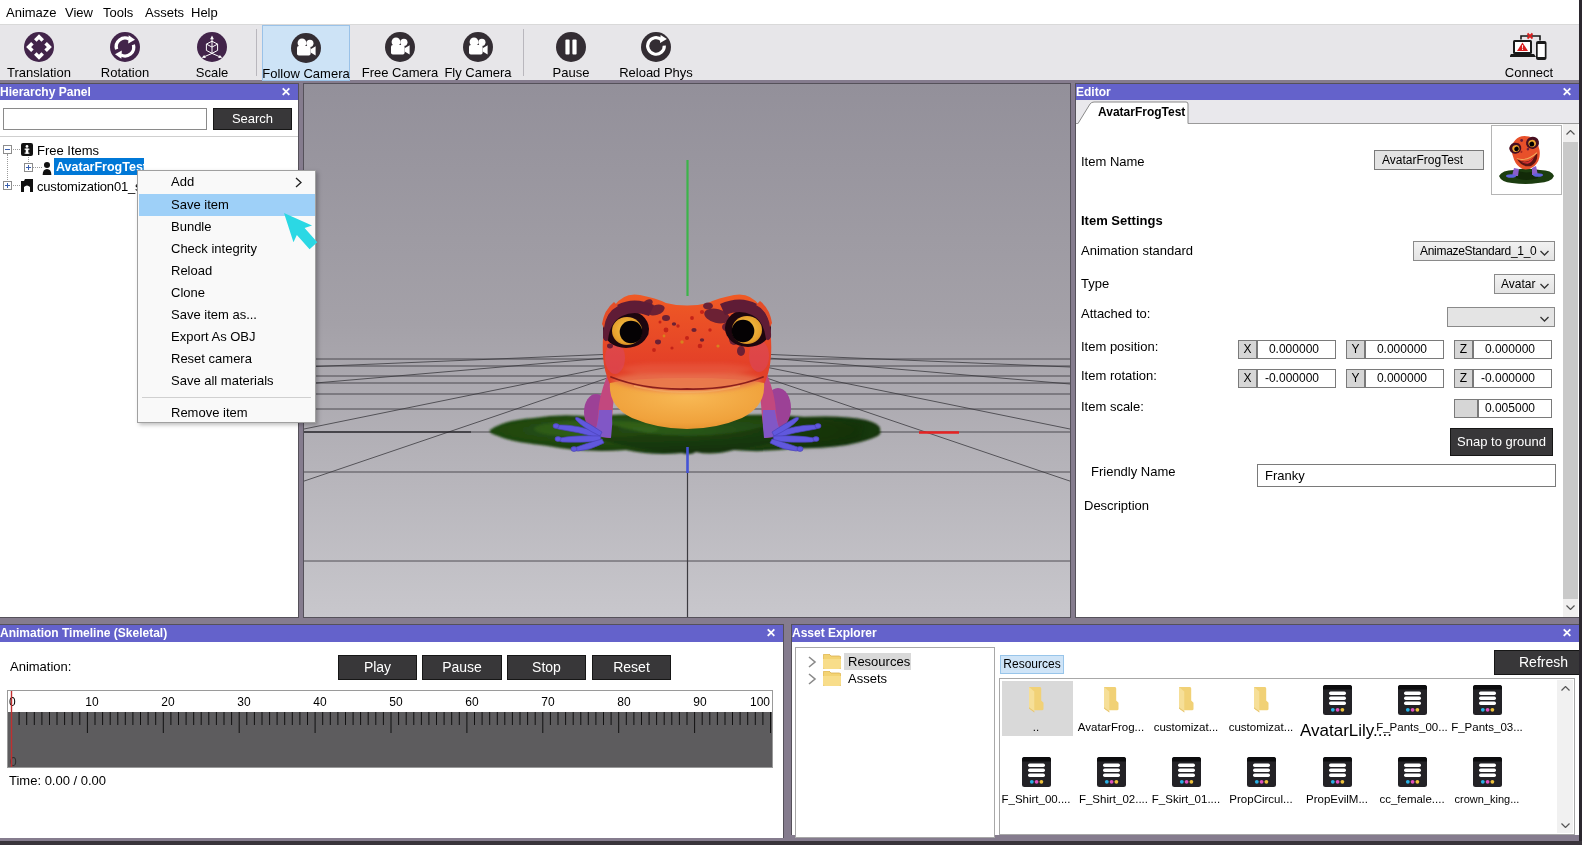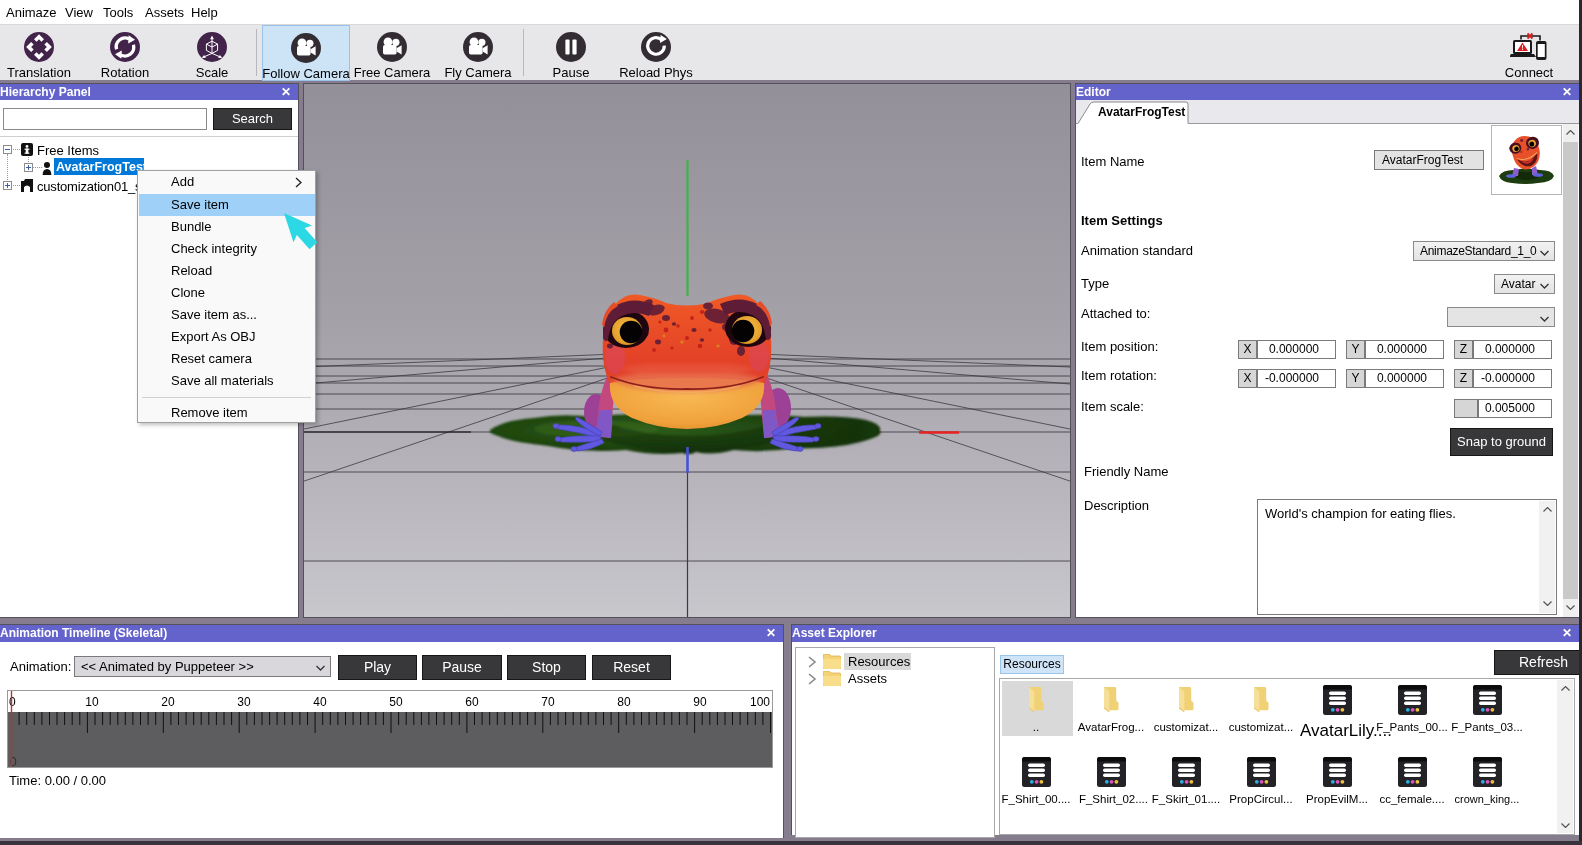--- a/index.html
+++ b/index.html
@@ -119,21 +119,21 @@
     <div class="tbtn tsel" style="left:262px;width:88px">
         <svg width="30" height="30" class="cam">
           <circle cx="15" cy="15" r="15" fill="#332d33"></circle>
 <circle cx="11" cy="9.9" r="4.4" fill="#fff"></circle>
 <circle cx="18.9" cy="10.3" r="3.6" fill="#fff"></circle>
 <rect x="6" y="12.9" width="13.6" height="9.6" rx="1.8" fill="#fff"></rect>
 <path d="M19.6 16.2 L24.6 13.2 L24.6 22.6 L19.6 19.6 Z" fill="#fff"></path>
         </svg>
         <div class="lbl">Follow Camera</div>
       </div>
-    <div class="tbtn" style="left:352px;width:80px">
+    <div class="tbtn" style="left:360px;width:80px">
         <svg width="30" height="30" class="cam">
           <circle cx="15" cy="15" r="15" fill="#332d33"></circle>
 <circle cx="11" cy="9.9" r="4.4" fill="#fff"></circle>
 <circle cx="18.9" cy="10.3" r="3.6" fill="#fff"></circle>
 <rect x="6" y="12.9" width="13.6" height="9.6" rx="1.8" fill="#fff"></rect>
 <path d="M19.6 16.2 L24.6 13.2 L24.6 22.6 L19.6 19.6 Z" fill="#fff"></path>
         </svg>
         <div class="lbl">Free Camera</div>
       </div>
     <div class="tbtn" style="left:440px;width:76px">
@@ -457,59 +457,40 @@
     <div class="ebox eval" style="left:397px;top:256px;width:79px;height:19px">0.000000</div>
     <div class="exyz abs" style="left:162px;top:285px;width:19px;height:19px;line-height:17px">X</div>
     <div class="ebox eval" style="left:181px;top:285px;width:79px;height:19px">-0.000000</div>
     <div class="exyz abs" style="left:270px;top:285px;width:19px;height:19px;line-height:17px">Y</div>
     <div class="ebox eval" style="left:289px;top:285px;width:79px;height:19px">0.000000</div>
     <div class="exyz abs" style="left:378px;top:285px;width:19px;height:19px;line-height:17px">Z</div>
     <div class="ebox eval" style="left:397px;top:285px;width:79px;height:19px">-0.000000</div>
     <div class="exyz abs" style="left:378px;top:315px;width:24px;height:19px"></div>
     <div class="ebox eval" style="left:402px;top:315px;width:74px;height:19px">0.005000</div>
     <div class="dbtn abs" style="left:374px;top:344px;width:103px;height:28px;line-height:26px">Snap to ground</div>
-    <div class="elabel" style="left:8px;top:380px">Friendly Name</div>
+    <div class="elabel" style="left:15px;top:380px">Friendly Name</div>
+    <div class="ebox" style="left:181px;top:380px;width:299px;height:23px;line-height:21px;padding-left:7px;font-size:13px">Franky</div>
     <div class="elabel" style="left:8px;top:414px">Description</div>
-    <div class="ebox" style="left:181px;top:415px;width:300px;height:116px;font-size:13px">
-      <div style="position:absolute;left:7px;top:6px">World's champion for eating flies.</div>
-      <div class="scroll" style="right:1px;top:1px;width:16px;height:112px;background:#f1f1f1">
-        <div class="sarr" style="top:0;background:#f1f1f1">
-            <svg width="9" height="5">
-              <path d="M0.5 4.5 L4.5 0.5 L8.5 4.5" stroke="#555" stroke-width="1.2" fill="none"></path>
-            </svg>
-          </div>
-        <div class="sarr" style="bottom:0;background:#f1f1f1">
-            <svg width="9" height="5">
-              <path d="M0.5 0.5 L4.5 4.5 L8.5 0.5" stroke="#555" stroke-width="1.2" fill="none"></path>
-            </svg>
-          </div>
-      </div>
-    </div>
     <div class="scroll" style="left:487px;top:40px;width:15px;height:493px">
       <div class="sarr" style="top:0">
           <svg width="9" height="5">
             <path d="M0.5 4.5 L4.5 0.5 L8.5 4.5" stroke="#555" stroke-width="1.2" fill="none"></path>
           </svg>
         </div>
       <div class="sarr" style="bottom:0">
           <svg width="9" height="5">
             <path d="M0.5 0.5 L4.5 4.5 L8.5 0.5" stroke="#555" stroke-width="1.2" fill="none"></path>
           </svg>
         </div>
     </div>
   </div>
 
   <div class="abs panel" id="timeline">
     <div class="phead">Animation Timeline (Skeletal)<span class="x">✕</span></div>
     <div class="elabel" style="left:10px;top:34px;font-size:13px">Animation:</div>
-    <div class="dd" style="left:74px;top:31px;width:257px;height:21px;background:#d9d7db;border-color:#7a7a7a;line-height:19px;font-size:13px">&lt;&lt; Animated by Puppeteer &gt;&gt;<span class="chev" style="top:8px">
-          <svg width="9" height="6">
-            <path d="M0.5 1 L4.5 5 L8.5 1" stroke="#333" stroke-width="1.3" fill="none"></path>
-          </svg>
-        </span></div>
     <div class="dbtn abs" style="left:338px;top:30px;width:79px;height:25px;line-height:23px;font-size:14px">Play</div>
     <div class="dbtn abs" style="left:422px;top:30px;width:80px;height:25px;line-height:23px;font-size:14px">Pause</div>
     <div class="dbtn abs" style="left:507px;top:30px;width:79px;height:25px;line-height:23px;font-size:14px">Stop</div>
     <div class="dbtn abs" style="left:592px;top:30px;width:79px;height:25px;line-height:23px;font-size:14px">Reset</div>
     <div class="abs" style="left:7px;top:65px;width:766px;height:78px;background:#fff;border:1px solid #9a9a9a">
       <svg width="764" height="76" viewBox="0 0 764 76">
         <rect x="0" y="21" width="764" height="55" fill="#5d5c5e"></rect>
         <g id="ticks" stroke="#111">
             <line x1="3.5" y1="21" x2="3.5" y2="42"></line>
             <line x1="11.1" y1="21" x2="11.1" y2="34"></line>

